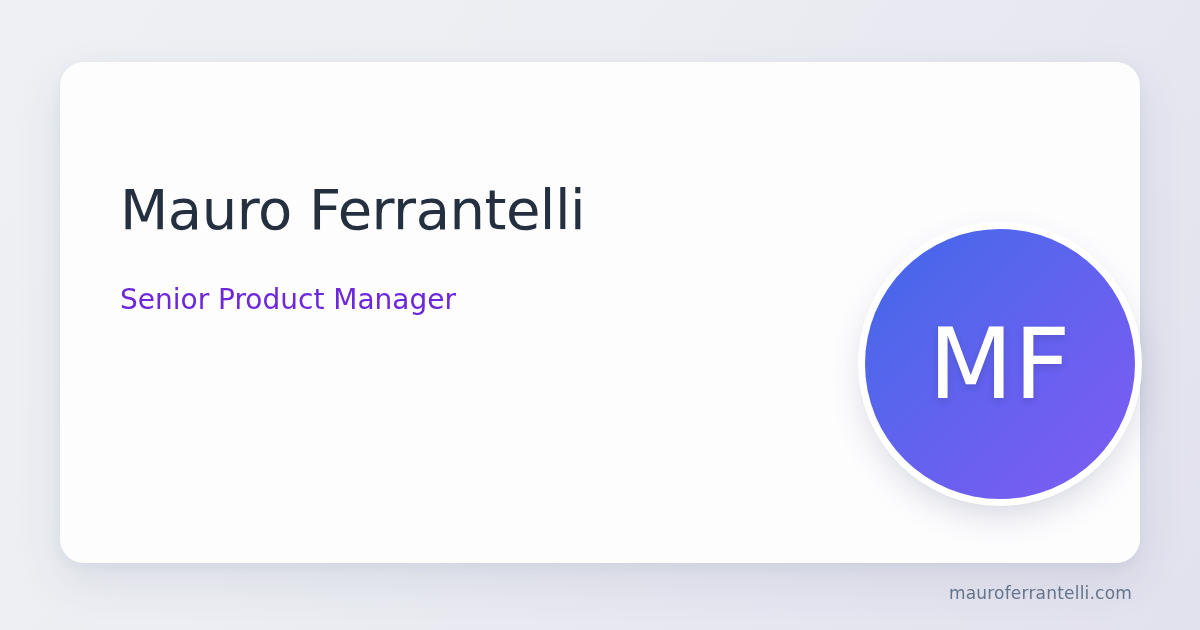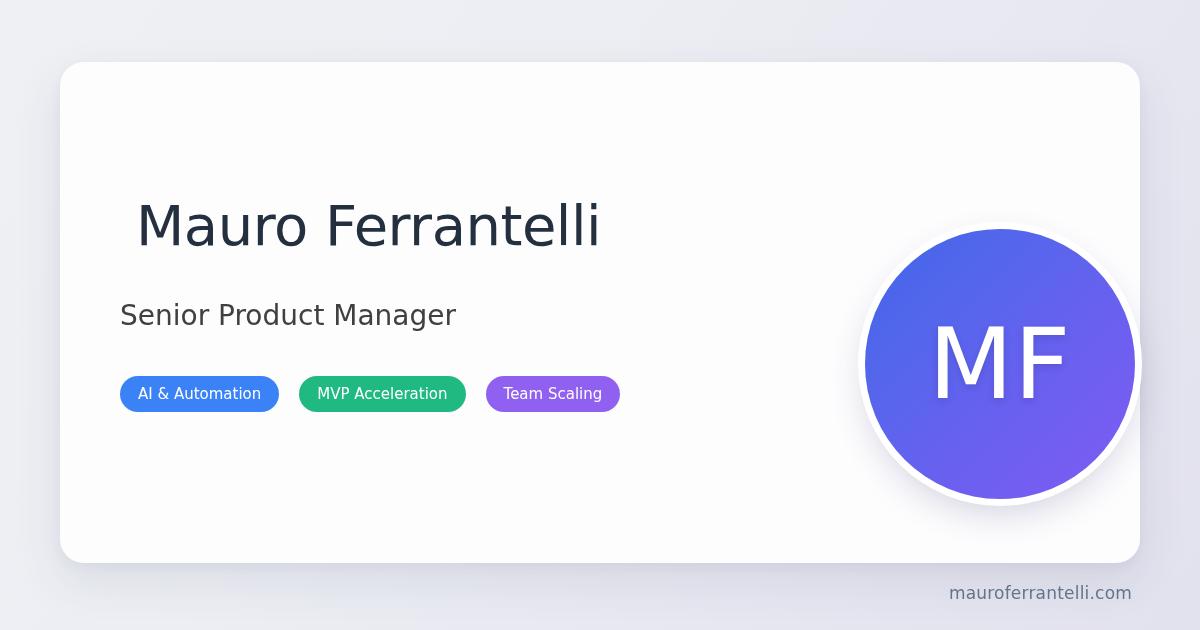--- a/index.html
+++ b/index.html
@@ -41,29 +41,29 @@
     top: 120px;
     width: 640px;
   }
 
   #name {
     font-size: 56px;
     line-height: 1.0;
     font-weight: 400;
     color: #24303f;
     letter-spacing: -0.5px;
-    margin: 16px;
+    margin: 0;
     white-space: nowrap;
   }
 
   #role {
     font-size: 28px;
     line-height: 1.0;
     font-weight: 400;
-    color: #404040;
+    color: #6d28d9;
     margin: 48px 0 12px 0;
     white-space: nowrap;
   }
 
   #tagline {
     font-size: 24px;
     line-height: 1.0;
     font-weight: 400;
     color: #4f83e8;
     margin: 35px 0 0 0;
@@ -136,25 +136,20 @@
 
   <div id="card">
 
     <div id="text-col">
 
       <h1 id="name">Mauro Ferrantelli</h1>
 
       <div id="role">Senior Product Manager</div>
 
 
-      <div id="badges">
-        <span class="badge" style="background-color: rgb(59, 130, 246);">AI &amp; Automation</span>
-        <span class="badge" style="background-color: rgb(31, 185, 129);">MVP Acceleration</span>
-        <span class="badge" style="background-color: rgb(144, 97, 240);">Team Scaling</span>
-      </div>
 
     </div>
 
     <div id="avatar">
       <span id="avatar-initials">MF</span>
     </div>
 
   </div>
 
   <div id="footer-url">mauroferrantelli.com</div>

